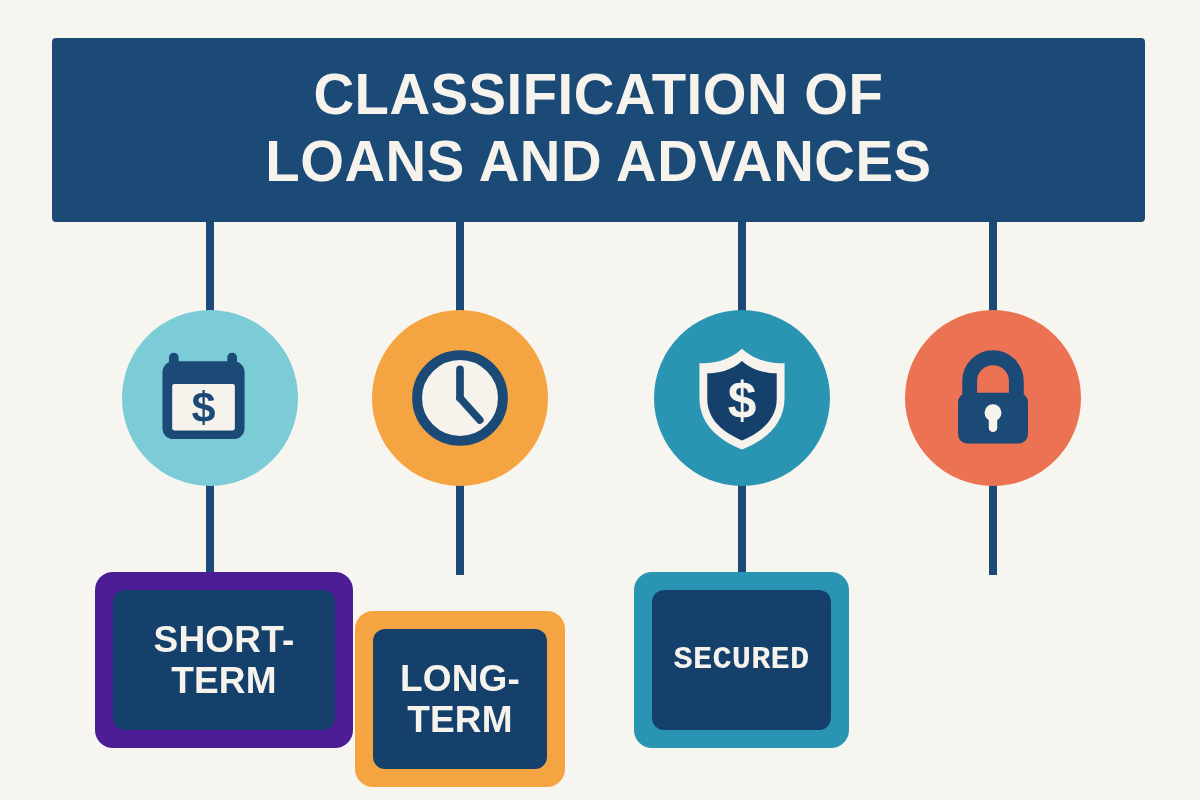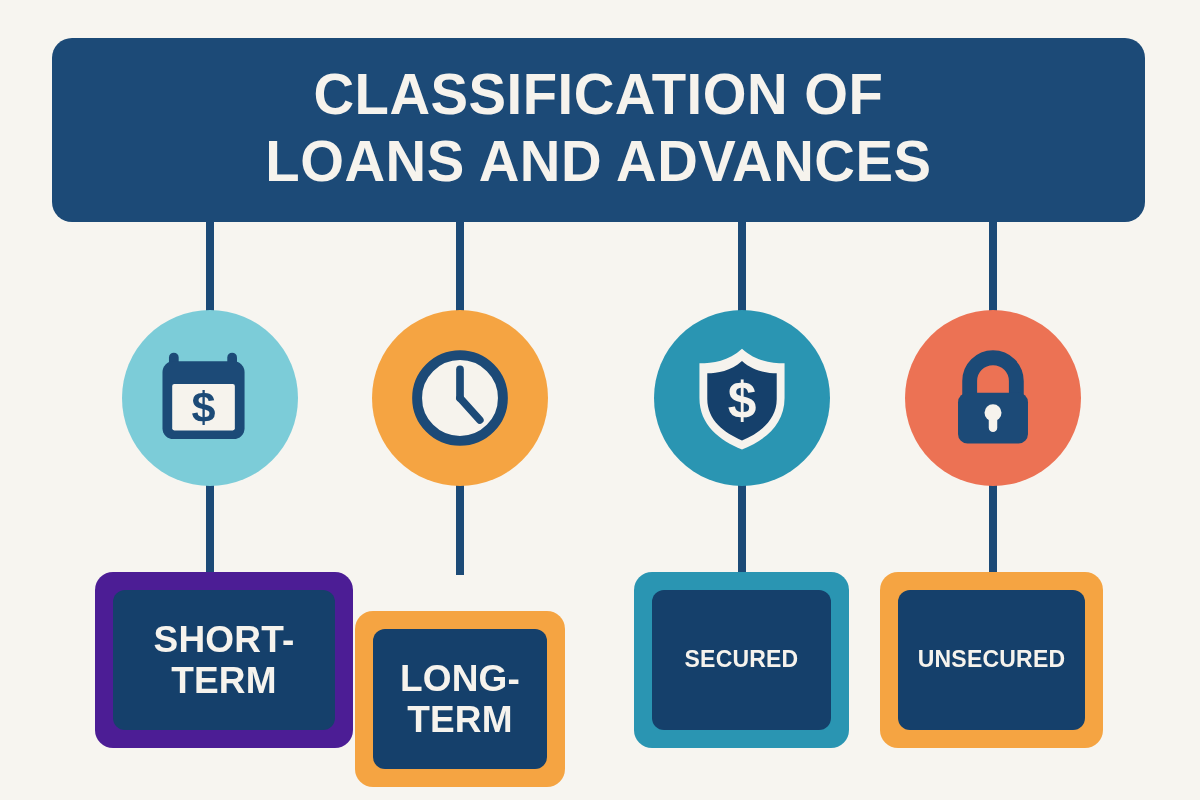--- a/index.html
+++ b/index.html
@@ -19,21 +19,21 @@
   }
 
   
   #header-banner {
     position: absolute;
     left: 52px;
     top: 38px;
     width: 1093px;
     height: 184px;
     background: #1c4a77;
-    border-radius: 20px;
+    border-radius: 4px;
     display: flex;
     align-items: center;
     justify-content: center;
     box-sizing: border-box;
     padding: 6px 40px 12px 40px;
   }
   #header-title {
     color: #f6f3ed;
     font-family: "Liberation Sans", sans-serif;
     font-weight: bold;
@@ -90,21 +90,22 @@
     color: #f6f3ed;
     font-family: "Liberation Sans", sans-serif;
     font-weight: bold;
     font-size: 37px;
     line-height: 1.12;
     text-align: center;
     letter-spacing: 0.2px;
     white-space: pre-line;
   }
   .label-text.one-line {
-    font-size: 23px;
+    font-size: 32px;
+    font-family: Liberation Mono, monospace;
   }
 </style>
 </head>
 <body>
 
 <div id="canvas">
 
   <div id="header-banner">
     <div id="header-title">CLASSIFICATION OF
 LOANS AND ADVANCES</div>
@@ -176,19 +177,14 @@
 TERM</div>
     </div>
   </div>
 
   <div class="label-card" style="left:634px; width:215px; background:#2a95b2;">
     <div class="label-inner">
       <div class="label-text one-line">SECURED</div>
     </div>
   </div>
 
-  <div class="label-card" style="left:880px; width:223px; background:#f5a442;">
-    <div class="label-inner">
-      <div class="label-text one-line">UNSECURED</div>
-    </div>
-  </div>
 
 </div>
 
 </body></html>

